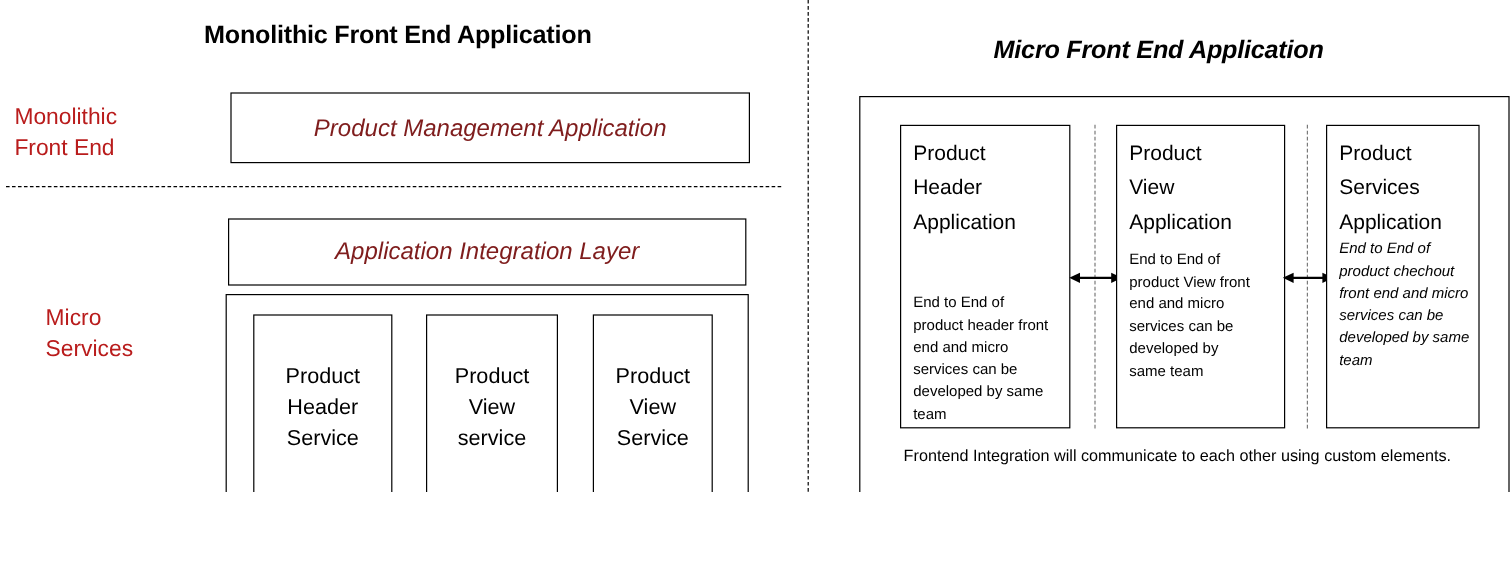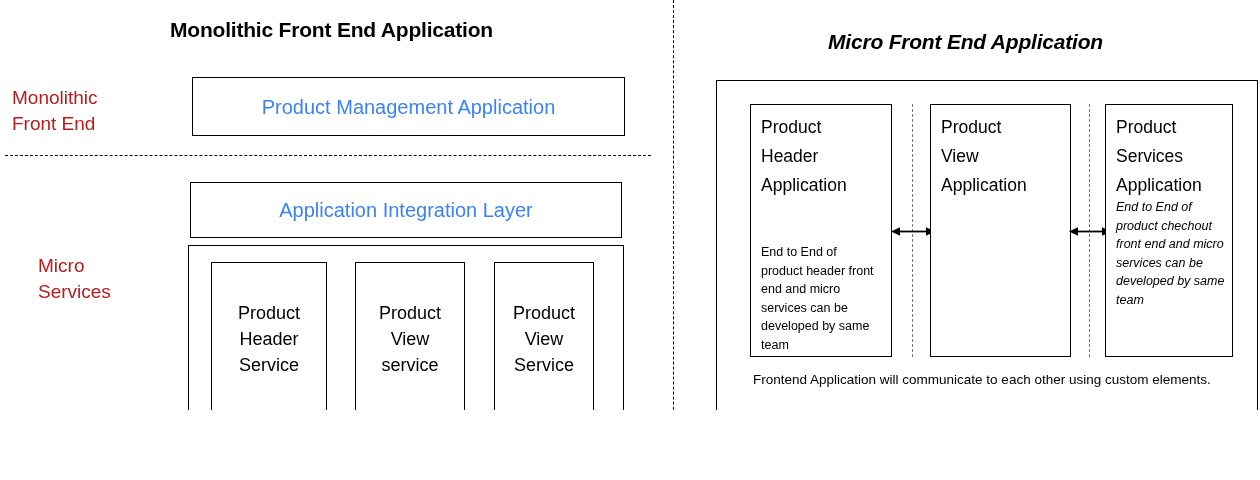--- a/index.html
+++ b/index.html
@@ -54,21 +54,22 @@
   .side-label {
     position: absolute;
     font-size: 19px;
     line-height: 26px;
     color: #b91c1c;
   }
 
   .big-label {
     font-size: 20px;
     line-height: 26px;
-    color: #3b82f6;
+    color: #7f1d1d;
+    font-style: italic;
   }
 
   .med-label {
     font-size: 18px;
     line-height: 26px;
     color: #000000;
   }
 
   .app-head {
     font-size: 17.5px;
@@ -179,35 +180,36 @@
       <polygon points="0,5.5 9,1.2 9,9.8" fill="#000000"></polygon>
       <polygon points="44,5.5 35,1.2 35,9.8" fill="#000000"></polygon>
     </svg>
 
     <div class="box box-thin" style="left:213px; top:23px; width:141px; height:253px;">
       <div class="app-head" style="position:absolute; left:10px; top:8px; right:6px;">
         <div>Product</div>
         <div>View</div>
         <div>Application</div>
       </div>
+      <div class="body-text" style="position:absolute; left:10px; top:102px; width:105px;">End to End of product View front end and micro services can be developed by same team</div>
     </div>
 
     <div class="v-dash-sep" style="left:372px; top:23px; height:253px;"></div>
 
     <svg class="arrow" style="left:352px; top:145px; width:42px;" viewBox="0 0 42 11">
       <line x1="6" y1="5.5" x2="36" y2="5.5" stroke="#000000" stroke-width="1.8"></line>
       <polygon points="0,5.5 9,1.2 9,9.8" fill="#000000"></polygon>
       <polygon points="42,5.5 33,1.2 33,9.8" fill="#000000"></polygon>
     </svg>
 
     <div class="box box-thin" style="left:388px; top:23px; width:128px; height:253px;">
       <div class="app-head" style="position:absolute; left:10px; top:8px; right:2px;">
         <div>Product</div>
         <div>Services</div>
         <div>Application</div>
       </div>
       <div class="body-text" style="position:absolute; left:10px; top:93px; width:110px;font-style:italic;">End to End of product chechout front end and micro services can be developed by same team</div>
     </div>
 
-    <div class="caption-text" style="left:36px; top:289px; width:460px;">Frontend Application will communicate to each other using custom elements.</div>
+    <div class="caption-text" style="left:36px; top:289px; width:460px;">Frontend Integration will communicate to each other using custom elements.</div>
   </div>
 
 </div>
 
 </body></html>

